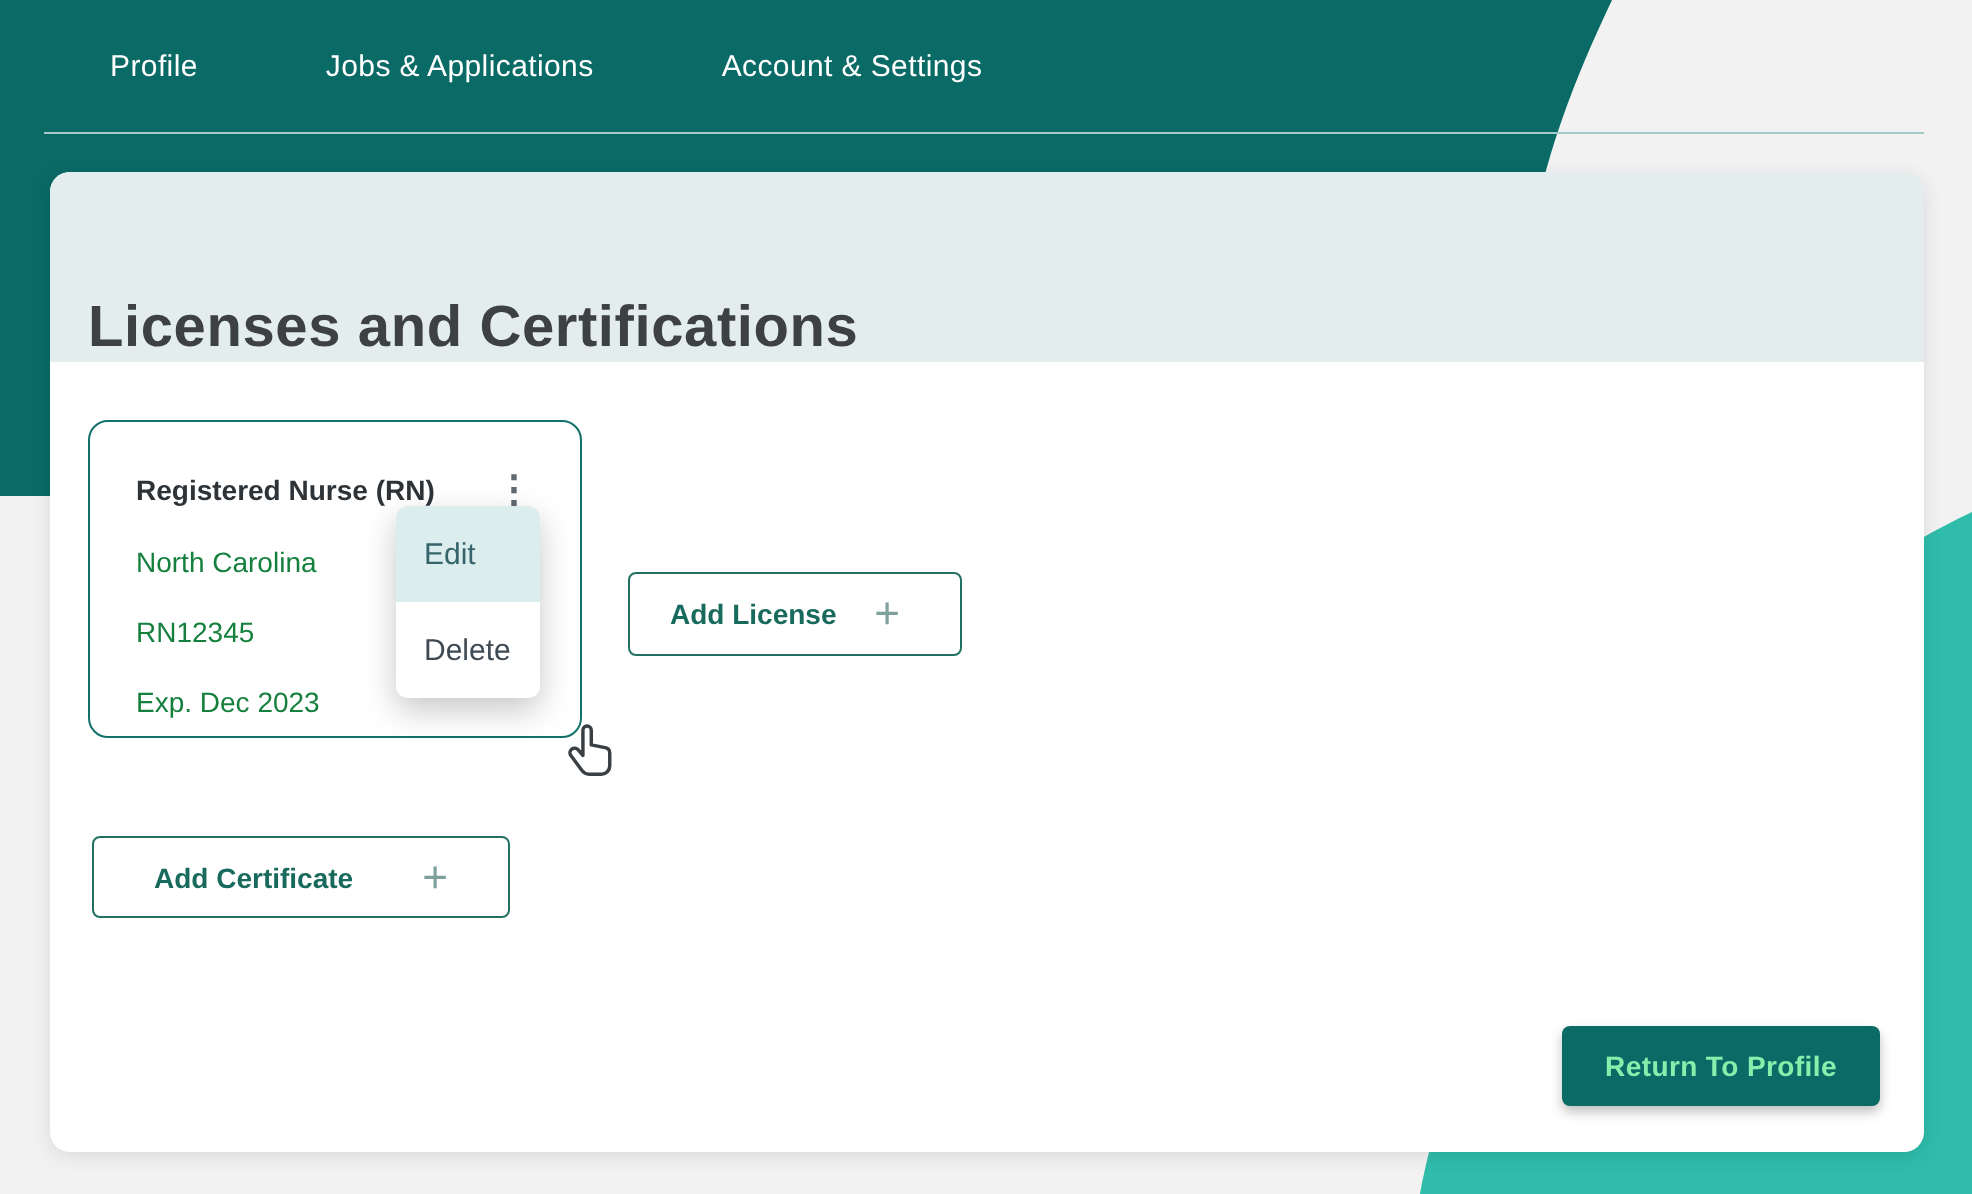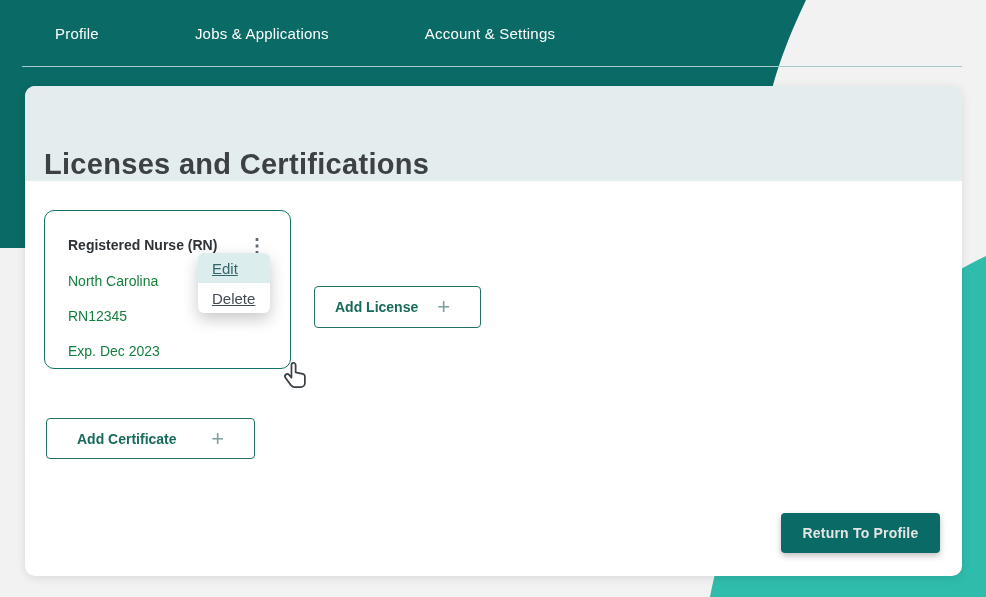--- a/index.html
+++ b/index.html
@@ -4,21 +4,21 @@
 <style>
   html,body{margin:0;padding:0;}
   body{font-family:"Liberation Sans", sans-serif; background:#e8e8e8;}
   .screen{position:relative; width:986px; height:597px; overflow:hidden; background:#f2f2f2;}
 
   
   .bg-svg{position:absolute; inset:0; z-index:0;}
 
   
   .nav{position:absolute; left:0; top:0; width:810px; height:66px; z-index:3;
-       display:flex; align-items:center; gap:96px; padding-left:55px; box-sizing:border-box;}
+       display:flex; align-items:center; gap:64px; padding-left:55px; box-sizing:border-box;}
   .nav-item{color:#ffffff; font-size:15px; font-weight:500; letter-spacing:0.2px; cursor:pointer; white-space:nowrap;}
   .nav-underline{position:absolute; left:22px; top:66px; width:940px; height:1px; background:#a4cbca; z-index:2;}
 
   
   .card{position:absolute; left:25px; top:86px; width:937px; height:490px; background:#ffffff;
         border-radius:10px; box-shadow:0 2px 10px rgba(0,0,0,0.10); z-index:2;}
   .card-header{position:absolute; left:0; top:0; width:100%; height:95px; background:#e3edee;
                border-radius:10px 10px 0 0; display:flex; align-items:flex-end; box-sizing:border-box; padding-left:19px;}
   .page-title{font-size:29px; font-weight:600; color:#3d4144; letter-spacing:0.3px;}
 
@@ -26,34 +26,34 @@
   .license-card{position:absolute; left:19px; top:124px; width:247px; height:159px; background:#ffffff;
                 border:1.5px solid #13716b; border-radius:10px; box-sizing:border-box;}
   .license-title{position:absolute; left:23px; top:26px; font-size:14px; font-weight:700; color:#2e3338;}
   .license-line{position:absolute; left:23px; font-size:14px; color:#15803d;}
   .kebab{position:absolute; right:24px; top:22px; width:18px; height:24px; display:flex; align-items:center;
          justify-content:center; cursor:pointer; color:#5f6a70; font-size:19px; font-weight:700; line-height:1;}
 
   
   .context-menu{position:absolute; left:173px; top:167px; width:72px; background:#ffffff; border-radius:6px;
                 overflow:hidden; box-shadow:0 6px 16px rgba(0,0,0,0.22); z-index:5;}
-  .menu-item{height:30px; display:flex; align-items:center; padding-left:14px; font-size:15px; color:#3f4a54; cursor:pointer;text-decoration:underline;}
+  .menu-item{height:48px; display:flex; align-items:center; padding-left:14px; font-size:15px; color:#3f4a54; cursor:pointer;}
   .menu-item.highlight{background:#dcedee; color:#36646b;}
 
   
   .outline-btn{position:absolute; background:#ffffff; border:1px solid #237163; border-radius:4px;
                display:flex; align-items:center; justify-content:space-between; padding:0 30px; box-sizing:border-box; cursor:pointer;}
   .outline-btn .btn-label{font-size:14px; font-weight:700; color:#176a5c;}
   .outline-btn .plus{font-size:22px; font-weight:300; color:#7fa09d; line-height:1;}
   .btn-add-license{left:289px; top:200px; width:167px; height:42px;padding-left:20px;}
   .btn-add-certificate{left:21px; top:332px; width:209px; height:41px;}
   .btn-return{position:absolute; left:756px; top:427px; width:159px; height:40px; background:#0a6a66; border:none;
               border-radius:4px; display:flex; align-items:center; justify-content:center; cursor:pointer;
               box-shadow:0 3px 6px rgba(0,0,0,0.25);}
-  .btn-return .btn-label{color:#e5e5e5; font-size:14px; font-weight:700; letter-spacing:0.2px;}
+  .btn-return .btn-label{color:#86efac; font-size:14px; font-weight:700; letter-spacing:0.2px;}
 
   
   .cursor{position:absolute; left:257px; top:275px; width:30px; height:32px; z-index:6; pointer-events:none;}
 </style>
 </head>
 <body>
 
 <div class="screen">
 
   <svg class="bg-svg" width="986" height="597" viewBox="0 0 986 597">

